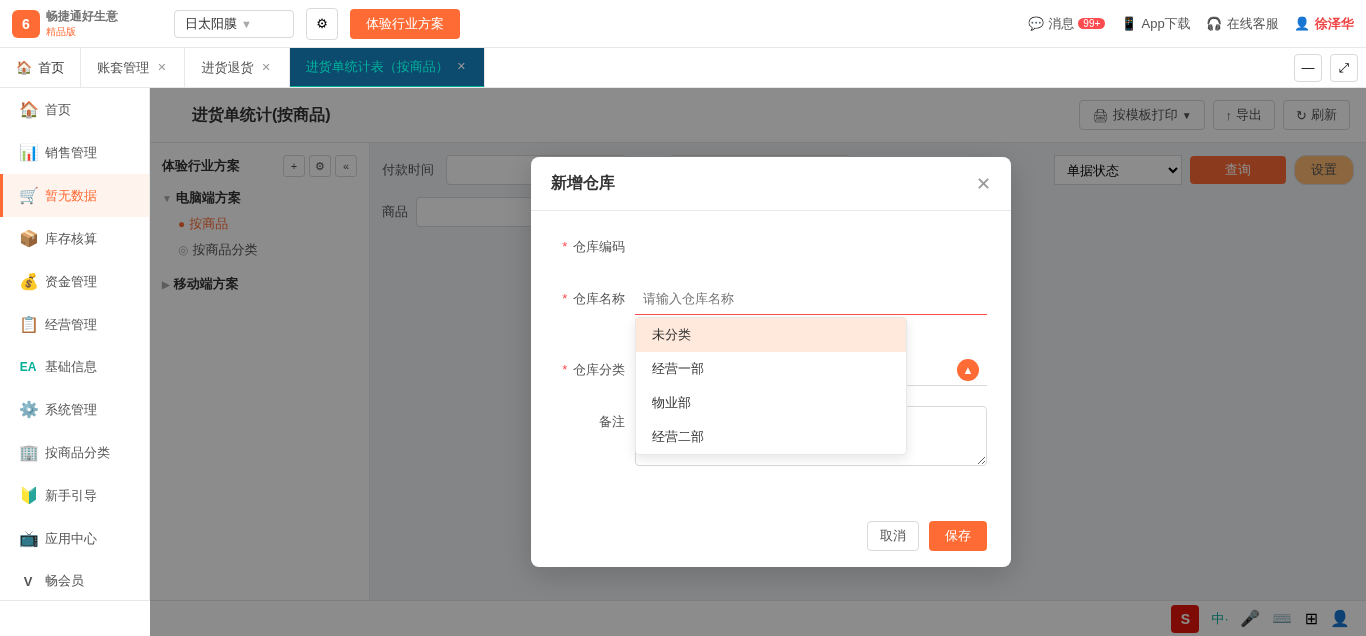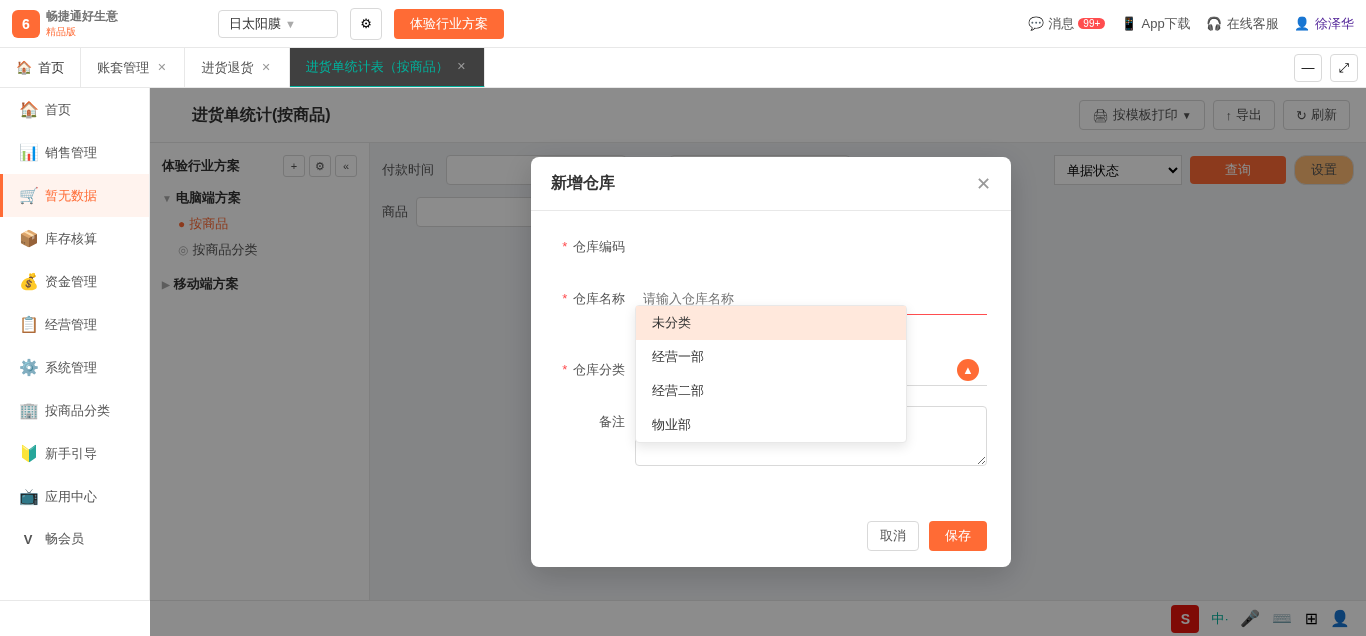--- a/index.html
+++ b/index.html
@@ -9,41 +9,41 @@
     .top-header {
       display: flex; align-items: center; height: 48px; background: #fff;
       border-bottom: 1px solid #e8e8e8; padding: 0 12px; gap: 12px;
     }
     .logo-area {
       display: flex; align-items: center; width: 150px; gap: 6px;
     }
     .logo-icon { width: 28px; height: 28px; background: #ff6b35; border-radius: 6px; display: flex; align-items: center; justify-content: center; color: #fff; font-weight: bold; font-size: 14px; }
     .store-selector {
       display: flex; align-items: center; gap: 4px; border: 1px solid #d9d9d9;
-      border-radius: 4px; padding: 4px 10px; cursor: pointer; min-width: 120px; background: #fff; margin-left: 44px;
+      border-radius: 4px; padding: 4px 10px; cursor: pointer; min-width: 120px; background: #fff;
     }
     .store-selector span { color: #333; font-size: 13px; }
     .gear-btn { width: 32px; height: 32px; border: 1px solid #d9d9d9; border-radius: 4px; display: flex; align-items: center; justify-content: center; cursor: pointer; background: #fff; }
     .try-btn { background: #ff6b35; color: #fff; border: none; border-radius: 4px; padding: 6px 16px; cursor: pointer; font-size: 13px; }
     .header-right { display: flex; align-items: center; gap: 16px; margin-left: auto; }
     .header-item { display: flex; align-items: center; gap: 4px; cursor: pointer; color: #555; font-size: 13px; }
     .badge { background: #ff4d4f; color: #fff; font-size: 10px; border-radius: 8px; padding: 0 5px; min-width: 18px; text-align: center; }
-    .user-name { color: #4c1d95; font-size: 13px; }
+    .user-name { color: #ef4444; font-size: 13px; font-weight: bold; }
 
     
     .tab-bar {
       display: flex; align-items: center; height: 40px; background: #fff;
       border-bottom: 1px solid #e8e8e8; padding: 0 0 0 0; overflow: hidden;
     }
     .tab-item {
       display: flex; align-items: center; height: 40px; padding: 0 16px;
       font-size: 13px; cursor: pointer; border-right: 1px solid #e8e8e8;
       color: #555; gap: 6px; white-space: nowrap;
     }
-    .tab-item.active { background: #404040; color: #00b09b; border-bottom: 2px solid #00b09b; }
+    .tab-item.active { background: #0c4a6e; color: #00b09b; border-bottom: 2px solid #00b09b; }
     .tab-item.home { color: #333; }
     .tab-close { font-size: 11px; color: #999; padding: 0 2px; border-radius: 2px; }
     .tab-bar-right { margin-left: auto; display: flex; gap: 8px; padding-right: 8px; }
     .tab-icon-btn { width: 28px; height: 28px; border: 1px solid #d9d9d9; border-radius: 4px; display: flex; align-items: center; justify-content: center; cursor: pointer; background: #fff; }
 
     
     .main-layout { display: flex; height: calc(636px - 48px - 40px); }
 
     
     .sidebar {
@@ -143,21 +143,21 @@
       width: 100%; border: 1px solid #d9d9d9; border-radius: 4px;
       padding: 6px 8px; font-size: 13px; resize: vertical; min-height: 60px;
       outline: none; font-family: inherit;
     }
     .dialog-footer { display: flex; justify-content: flex-end; padding: 12px 24px 16px; gap: 10px; }
 
     
     .dropdown-menu {
       position: absolute; background: #fff; border: 1px solid #e8e8e8;
       border-radius: 4px; box-shadow: 0 4px 12px rgba(0,0,0,0.1);
-      z-index: 200; left: 104px; top: 148px; width: 272px;
+      z-index: 200; left: 104px; top: 160px; width: 272px;
     }
     .dropdown-item {
       padding: 8px 16px; cursor: pointer; font-size: 13px; color: #333;
     }
     .dropdown-item.highlighted { background: #ffe8dc; color: #333; }
 
     
     .bottom-bar {
       position: fixed; bottom: 0; right: 0; width: 1366px; height: 36px;
       background: #fff; border-top: 1px solid #e8e8e8;
@@ -258,20 +258,24 @@
       <span class="sidebar-icon">📦</span>
       <span>库存核算</span>
     </div>
     <div class="sidebar-item">
       <span class="sidebar-icon">💰</span>
       <span>资金管理</span>
     </div>
     <div class="sidebar-item">
       <span class="sidebar-icon">📋</span>
       <span>经营管理</span>
+    </div>
+    <div class="sidebar-item">
+      <span class="sidebar-icon" style="font-size:12px;font-weight:bold;color:#00b09b;">EA</span>
+      <span>基础信息</span>
     </div>
     <div class="sidebar-item">
       <span class="sidebar-icon">⚙️</span>
       <span>系统管理</span>
     </div>
     <div class="sidebar-item">
       <span class="sidebar-icon">🏢</span>
       <span>按商品分类</span>
     </div>
     <div class="sidebar-item">
@@ -425,22 +429,22 @@
           </div>
         </div>
         <div class="dialog-footer">
           <button class="action-btn">取消</button>
           <button class="try-btn">保存</button>
         </div>
 
         <div class="dropdown-menu">
           <div class="dropdown-item highlighted">未分类</div>
           <div class="dropdown-item">经营一部</div>
+          <div class="dropdown-item">物业部</div>
           <div class="dropdown-item">经营二部</div>
-          <div class="dropdown-item">物业部</div>
         </div>
       </div>
     </div>
 
   </div>
 </div>
 
 <div class="bottom-bar">
   <div class="bottom-logo">
     <div class="s-logo">S</div>

